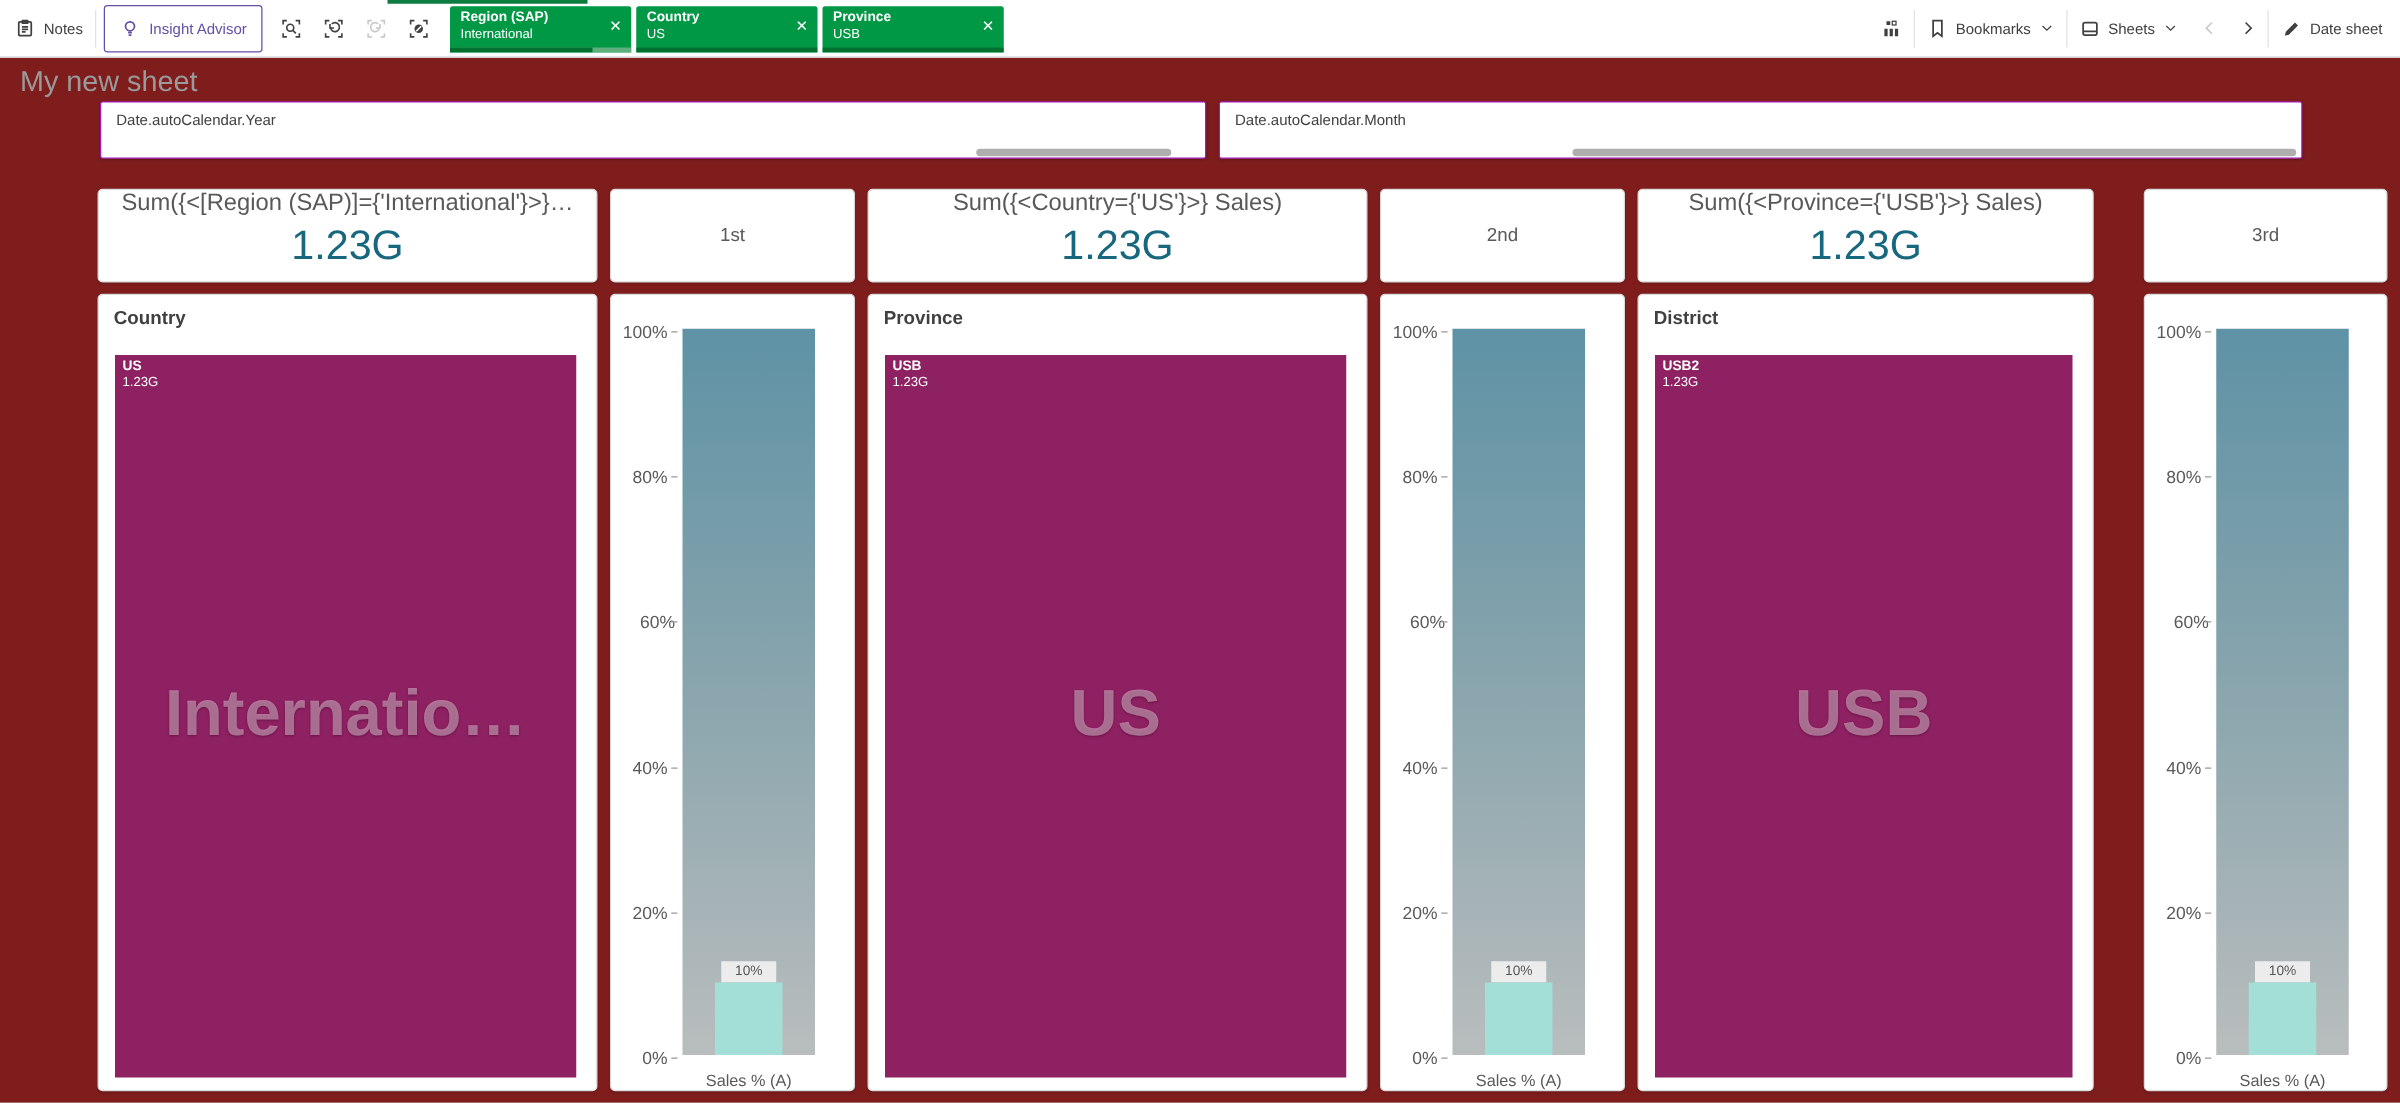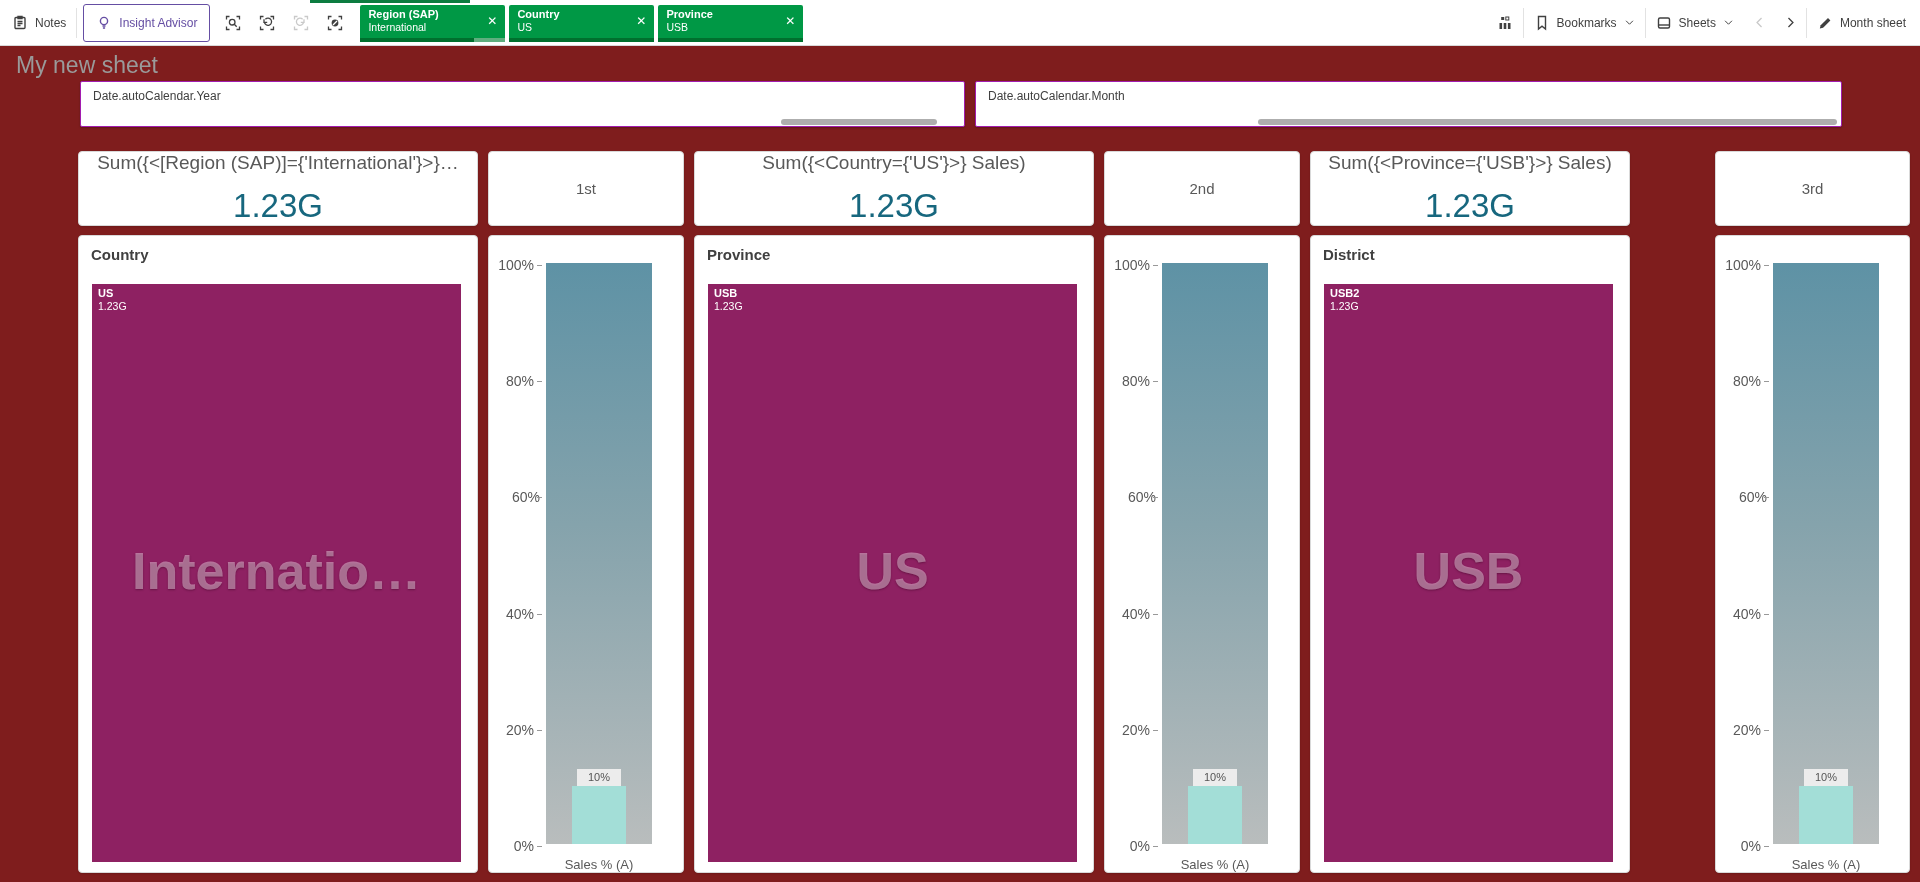--- a/index.html
+++ b/index.html
@@ -47,25 +47,25 @@
   .fb2 { left:975px; width:867px;padding-left:44px; }
   .fb-label { position:absolute; left:12px; top:7px; font-size:12px; color:#404040; }
   .fb-thumb { position:absolute; bottom:1px; height:6px; background:#aeaeae; border-radius:3px; }
   .fb1 .fb-thumb { left:700px; width:156px; }
   .fb2 .fb-thumb { left:282px; width:579px; }
 
   .tile { position:absolute; background:#fff; border:1px solid #d9d9d9;
     border-radius:4px; box-shadow:0 1px 2px rgba(0,0,0,.15); }
   .c1 { left:78px;  width:400px; } .c2 { left:488px; width:196px; }
   .c3 { left:694px; width:400px; } .c4 { left:1104px; width:196px; }
-  .c5 { left:1310px; width:320px; } .c6 { left:1715px; width:195px; }
+  .c5 { left:1310px; width:365px; } .c6 { left:1715px; width:195px; }
   .kpi-row { top:105px; height:75px; }
   .chart-row { top:189px; height:638px; }
 
-  .kpi { display:flex; flex-direction:column; align-items:center; justify-content:space-between;
+  .kpi { display:flex; flex-direction:column; align-items:center; justify-content:flex-start;
     gap:3px; cursor:pointer; }
   .kpi-title { font-size:19px; color:#595959; max-width:96%; white-space:nowrap;
     overflow:hidden; text-overflow:ellipsis; }
   .kpi-value { font-size:33px; color:#17677e; }
   .rank { display:flex; align-items:center; justify-content:center;
     font-size:15px; color:#595959; cursor:pointer; }
 
   
   .treemap { cursor:pointer; }
   .tm-title { position:absolute; left:12px; top:10px; font-size:15px;
@@ -216,21 +216,21 @@
     <div class="nav-arrow">
       <svg class="icon16" viewBox="0 0 16 16" fill="none" stroke="#404040" stroke-width="1.6" style="width:13px;height:13px;">
         <path d="M5.5 2.5L11 8l-5.5 5.5"></path>
       </svg>
     </div>
     <div class="tb-sep"></div>
     <div class="tb-btn" style="margin-right:4px;">
       <svg class="icon16" viewBox="0 0 16 16">
         <path d="M2.8 13.6l.9-3.3 7.3-7.3 2.4 2.4-7.3 7.3z" fill="#404040"></path>
       </svg>
-      <span>Month sheet</span>
+      <span>Date sheet</span>
     </div>
   </div>
 </div>
 
 <div class="sheet">
   <div class="sheet-title">My new sheet</div>
 
   <div class="filterbox fb1">
     <div class="fb-label">Date.autoCalendar.Year</div>
     <div class="fb-thumb"></div>

